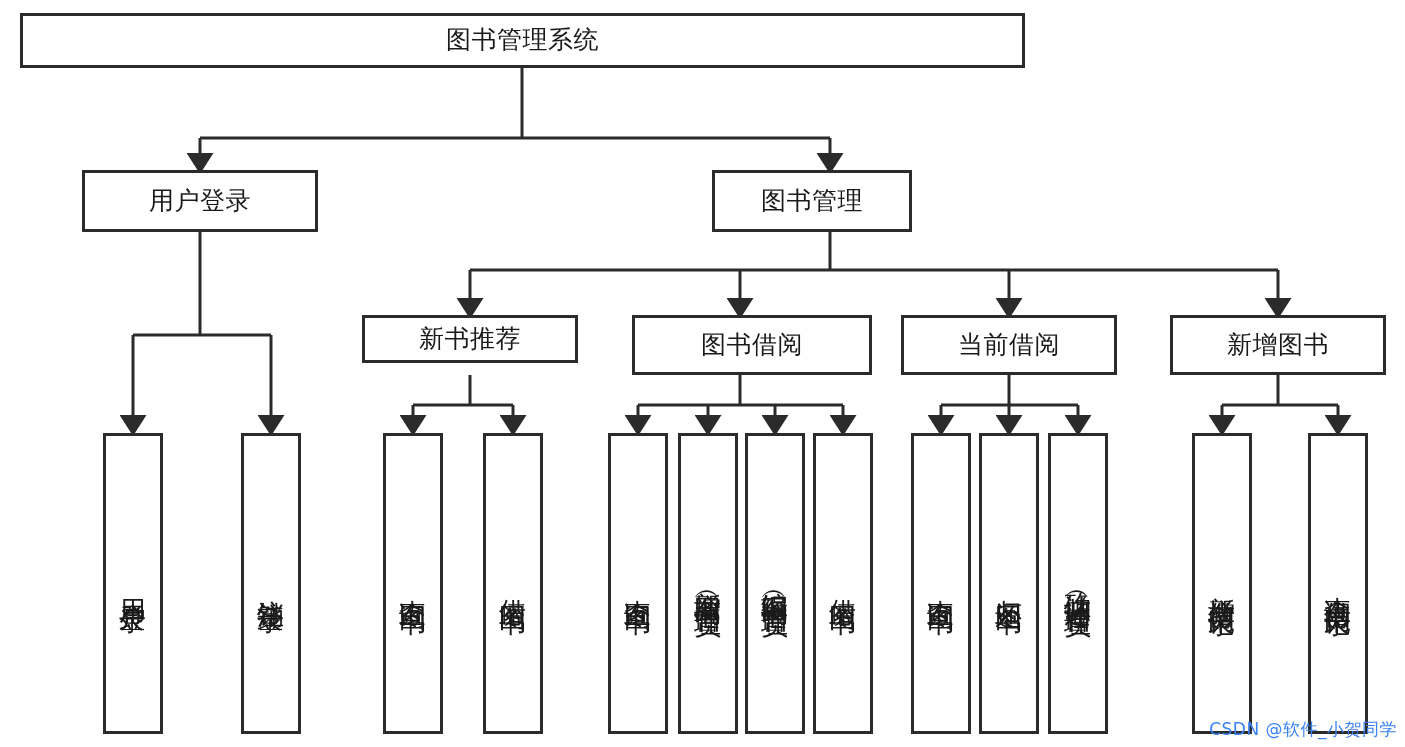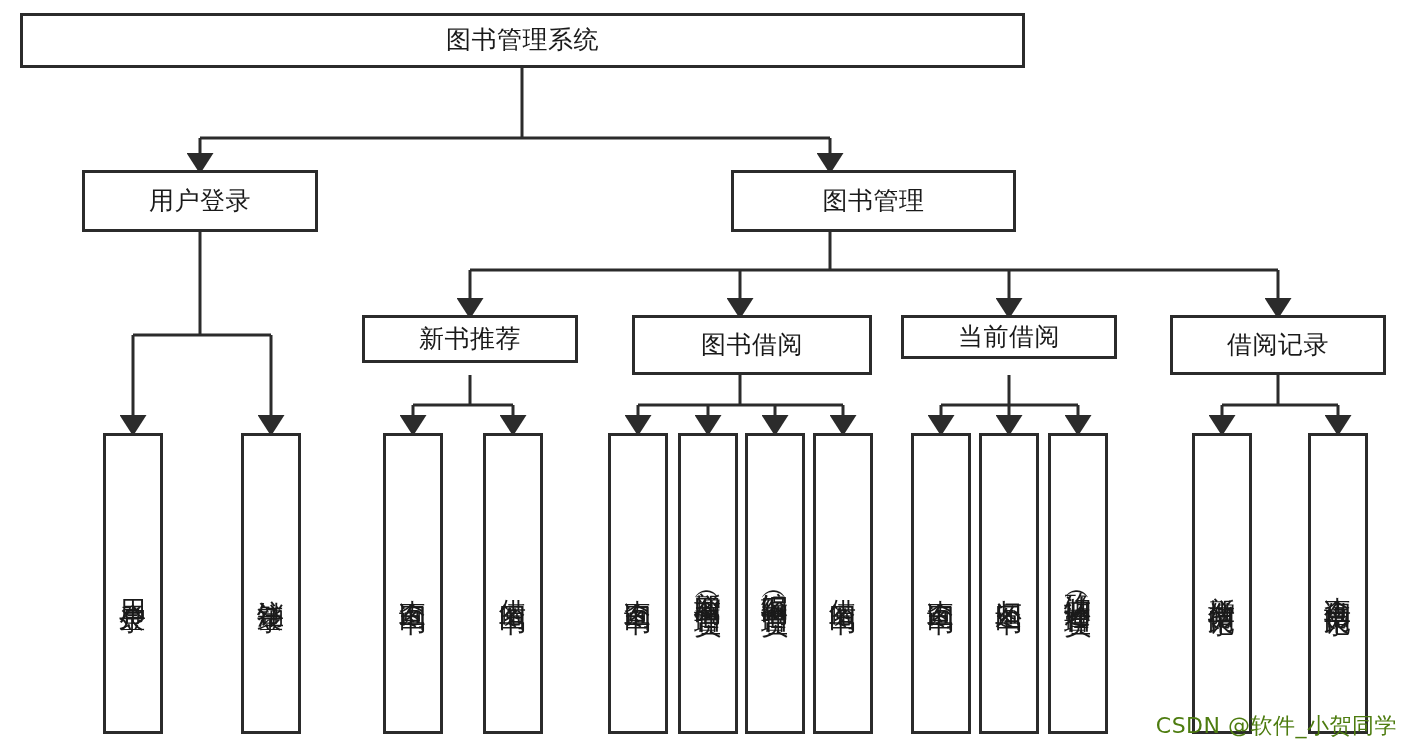--- a/index.html
+++ b/index.html
@@ -63,22 +63,22 @@
     font-size: 27px;
     line-height: 1.0;
     letter-spacing: 3px;
     text-align: center;
     max-height: 270px;
   }
   .watermark {
     position: absolute;
     right: 8px;
     bottom: 6px;
-    font-size: 22px;
-    color: #4d7c0f;
+    font-size: 17px;
+    color: #3b82f6;
     letter-spacing: 0.5px;
     white-space: nowrap;
     z-index: 5;
   }
 </style>
 </head>
 <body>
 
 <div id="diagram">
 
@@ -133,38 +133,38 @@
   </svg>
 
   <div class="node horiz root" style="left:20px; top:13px; width:1005px; height:55px;">
     <span class="node-label">图书管理系统</span>
   </div>
 
   <div class="node horiz" style="left:82px; top:170px; width:236px; height:62px;">
     <span class="node-label">用户登录</span>
   </div>
 
-  <div class="node horiz" style="left:731px; top:170px; width:285px; height:62px;">
+  <div class="node horiz" style="left:712px; top:170px; width:200px; height:62px;">
     <span class="node-label">图书管理</span>
   </div>
 
   <div class="node horiz" style="left:362px; top:315px; width:216px; height:48px;">
     <span class="node-label">新书推荐</span>
   </div>
 
   <div class="node horiz" style="left:632px; top:315px; width:240px; height:60px;">
     <span class="node-label">图书借阅</span>
   </div>
 
-  <div class="node horiz" style="left:901px; top:315px; width:216px; height:44px;">
+  <div class="node horiz" style="left:901px; top:315px; width:216px; height:60px;">
     <span class="node-label">当前借阅</span>
   </div>
 
   <div class="node horiz" style="left:1170px; top:315px; width:216px; height:60px;">
-    <span class="node-label">借阅记录</span>
+    <span class="node-label">新增图书</span>
   </div>
 
   <div class="node vert" style="left:103px; top:433px; width:60px; height:301px;">
     <span class="node-label">用户登录</span>
   </div>
   <div class="node vert" style="left:241px; top:433px; width:60px; height:301px;">
     <span class="node-label">注销登录</span>
   </div>
 
   <div class="node vert" style="left:383px; top:433px; width:60px; height:301px;">

